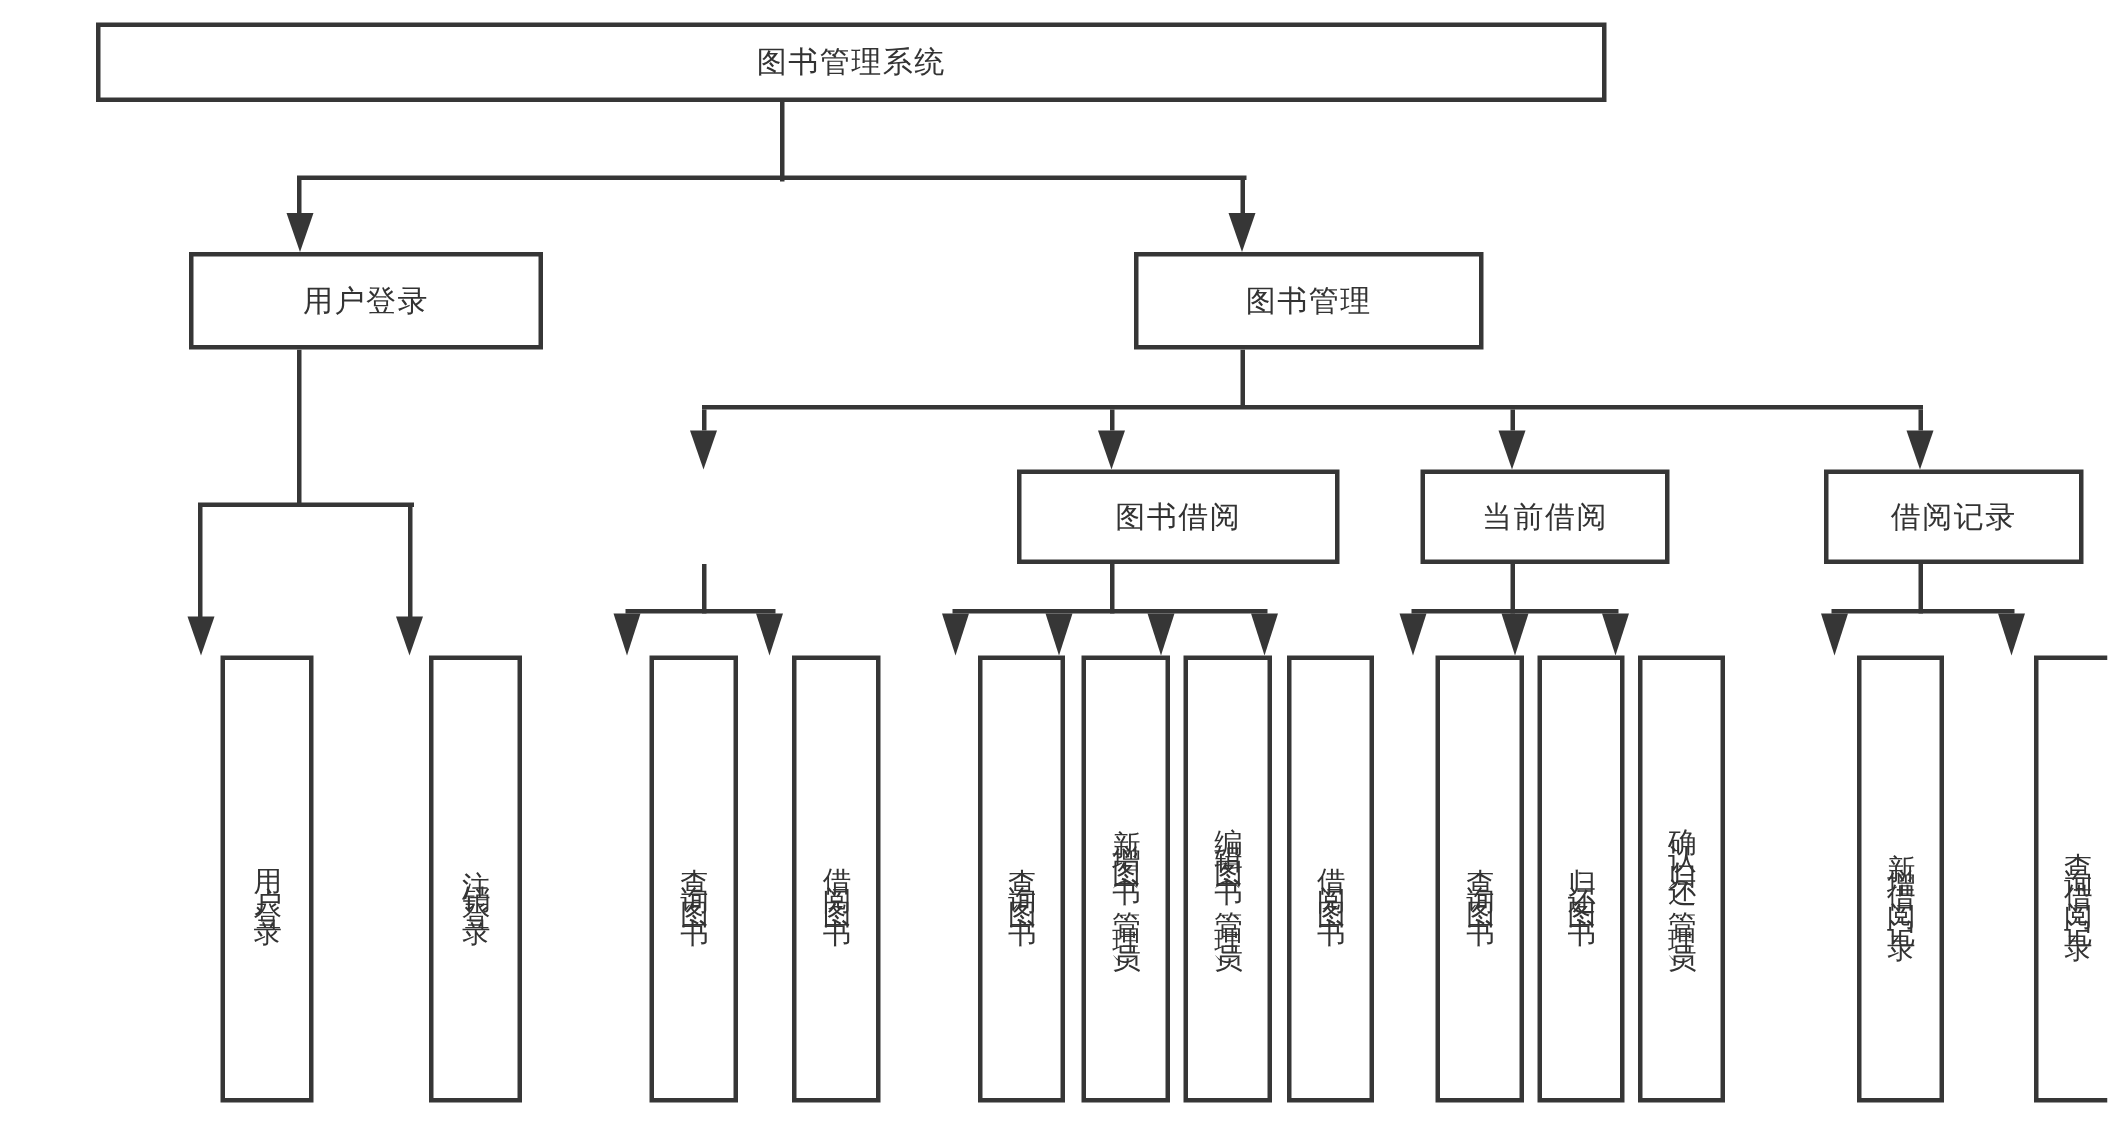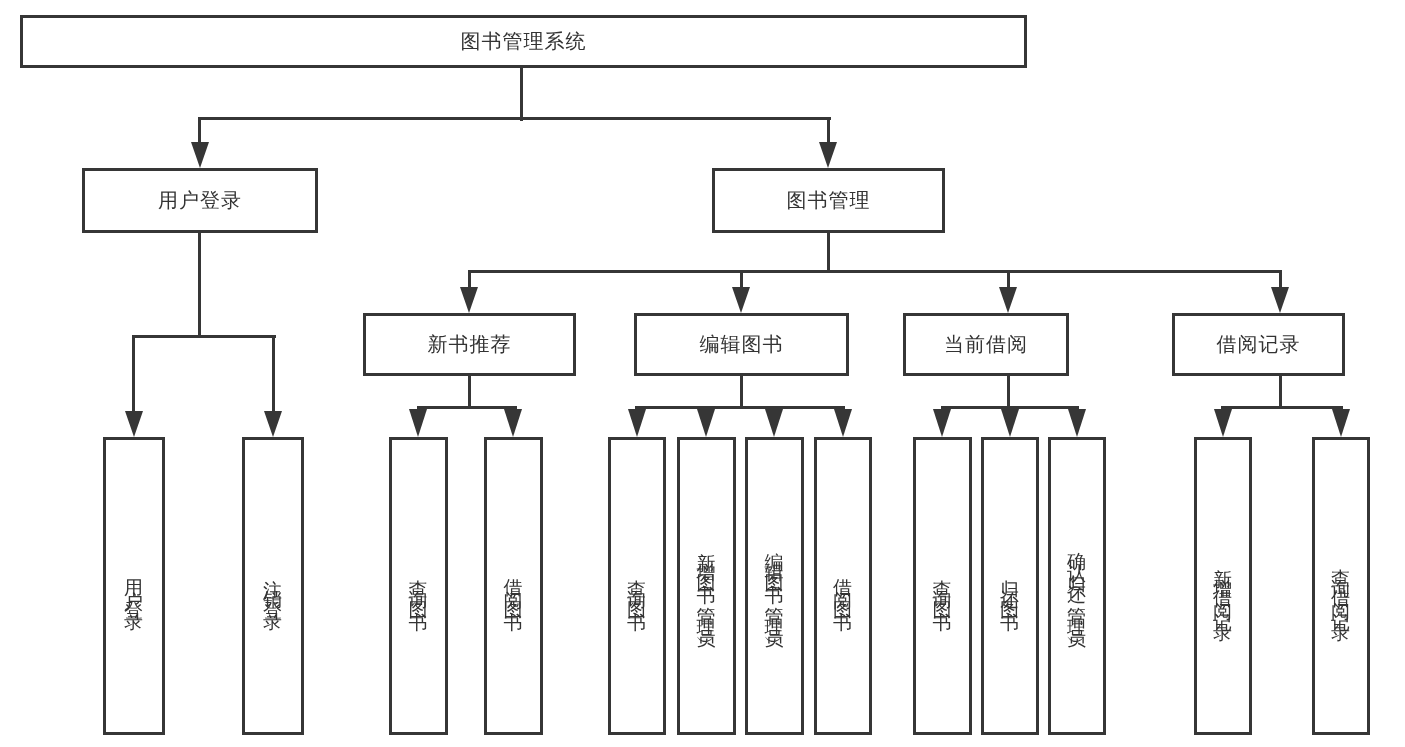--- a/index.html
+++ b/index.html
@@ -19,20 +19,21 @@
   .box {
     position: absolute;
     box-sizing: border-box;
     background: #ffffff;
     border: 3px solid var(--line);
     display: flex;
     align-items: center;
     justify-content: center;
     color: var(--text);
     z-index: 2;
+    margin-left: 44px;
   }
   .box.h {
     font-size: 20px;
     letter-spacing: 1px;
     white-space: nowrap;
   }
   .box.v {
     writing-mode: vertical-rl;
     text-orientation: mixed;
     font-size: 19px;
@@ -120,22 +121,21 @@
     <div class="arr l" style="left:1068px;top:409px;"></div>
     <div class="arr l" style="left:1214px;top:409px;"></div>
     <div class="arr l" style="left:1332px;top:409px;"></div>
   </div>
 
   <div class="box h" style="left:20px;top:15px;width:1007px;height:53px;">图书管理系统</div>
 
   <div class="box h" style="left:82px;top:168px;width:236px;height:65px;">用户登录</div>
   <div class="box h" style="left:712px;top:168px;width:233px;height:65px;">图书管理</div>
 
-  <div class="box h" style="left:363px;top:313px;width:213px;height:63px;">新书推荐</div>
-  <div class="box h" style="left:634px;top:313px;width:215px;height:63px;">编辑图书</div>
+  <div class="box h" style="left:634px;top:313px;width:215px;height:63px;">图书借阅</div>
   <div class="box h" style="left:903px;top:313px;width:166px;height:63px;">当前借阅</div>
   <div class="box h" style="left:1172px;top:313px;width:173px;height:63px;">借阅记录</div>
 
   <div class="box v" style="left:103px;top:437px;width:62px;height:298px;">用户登录</div>
   <div class="box v" style="left:242px;top:437px;width:62px;height:298px;">注销登录</div>
 
   <div class="box v" style="left:389px;top:437px;width:59px;height:298px;">查询图书</div>
   <div class="box v" style="left:484px;top:437px;width:59px;height:298px;">借阅图书</div>
 
   <div class="box v" style="left:608px;top:437px;width:58px;height:298px;">查询图书</div>

